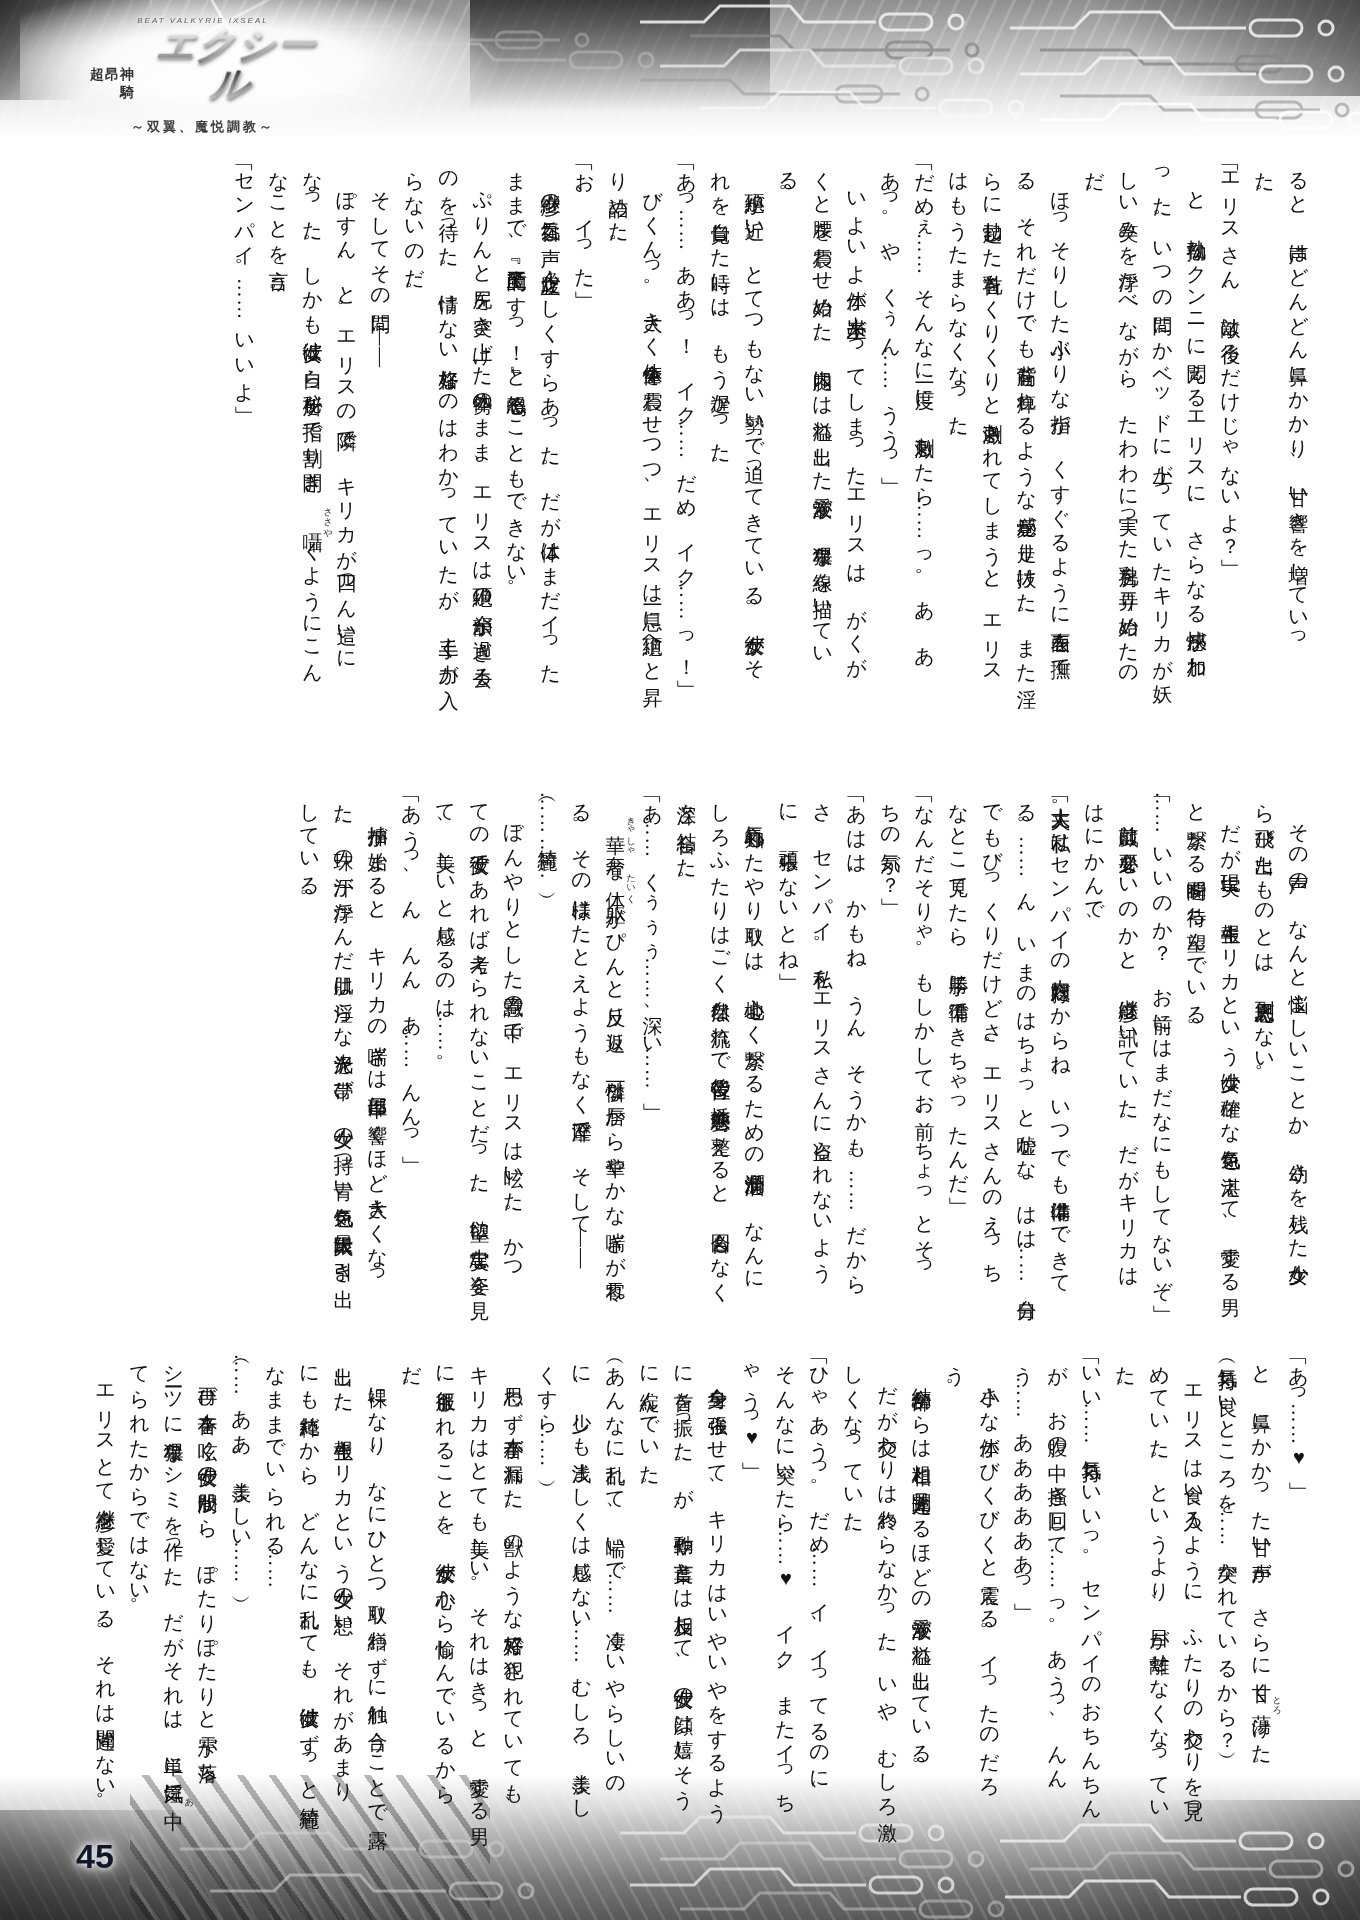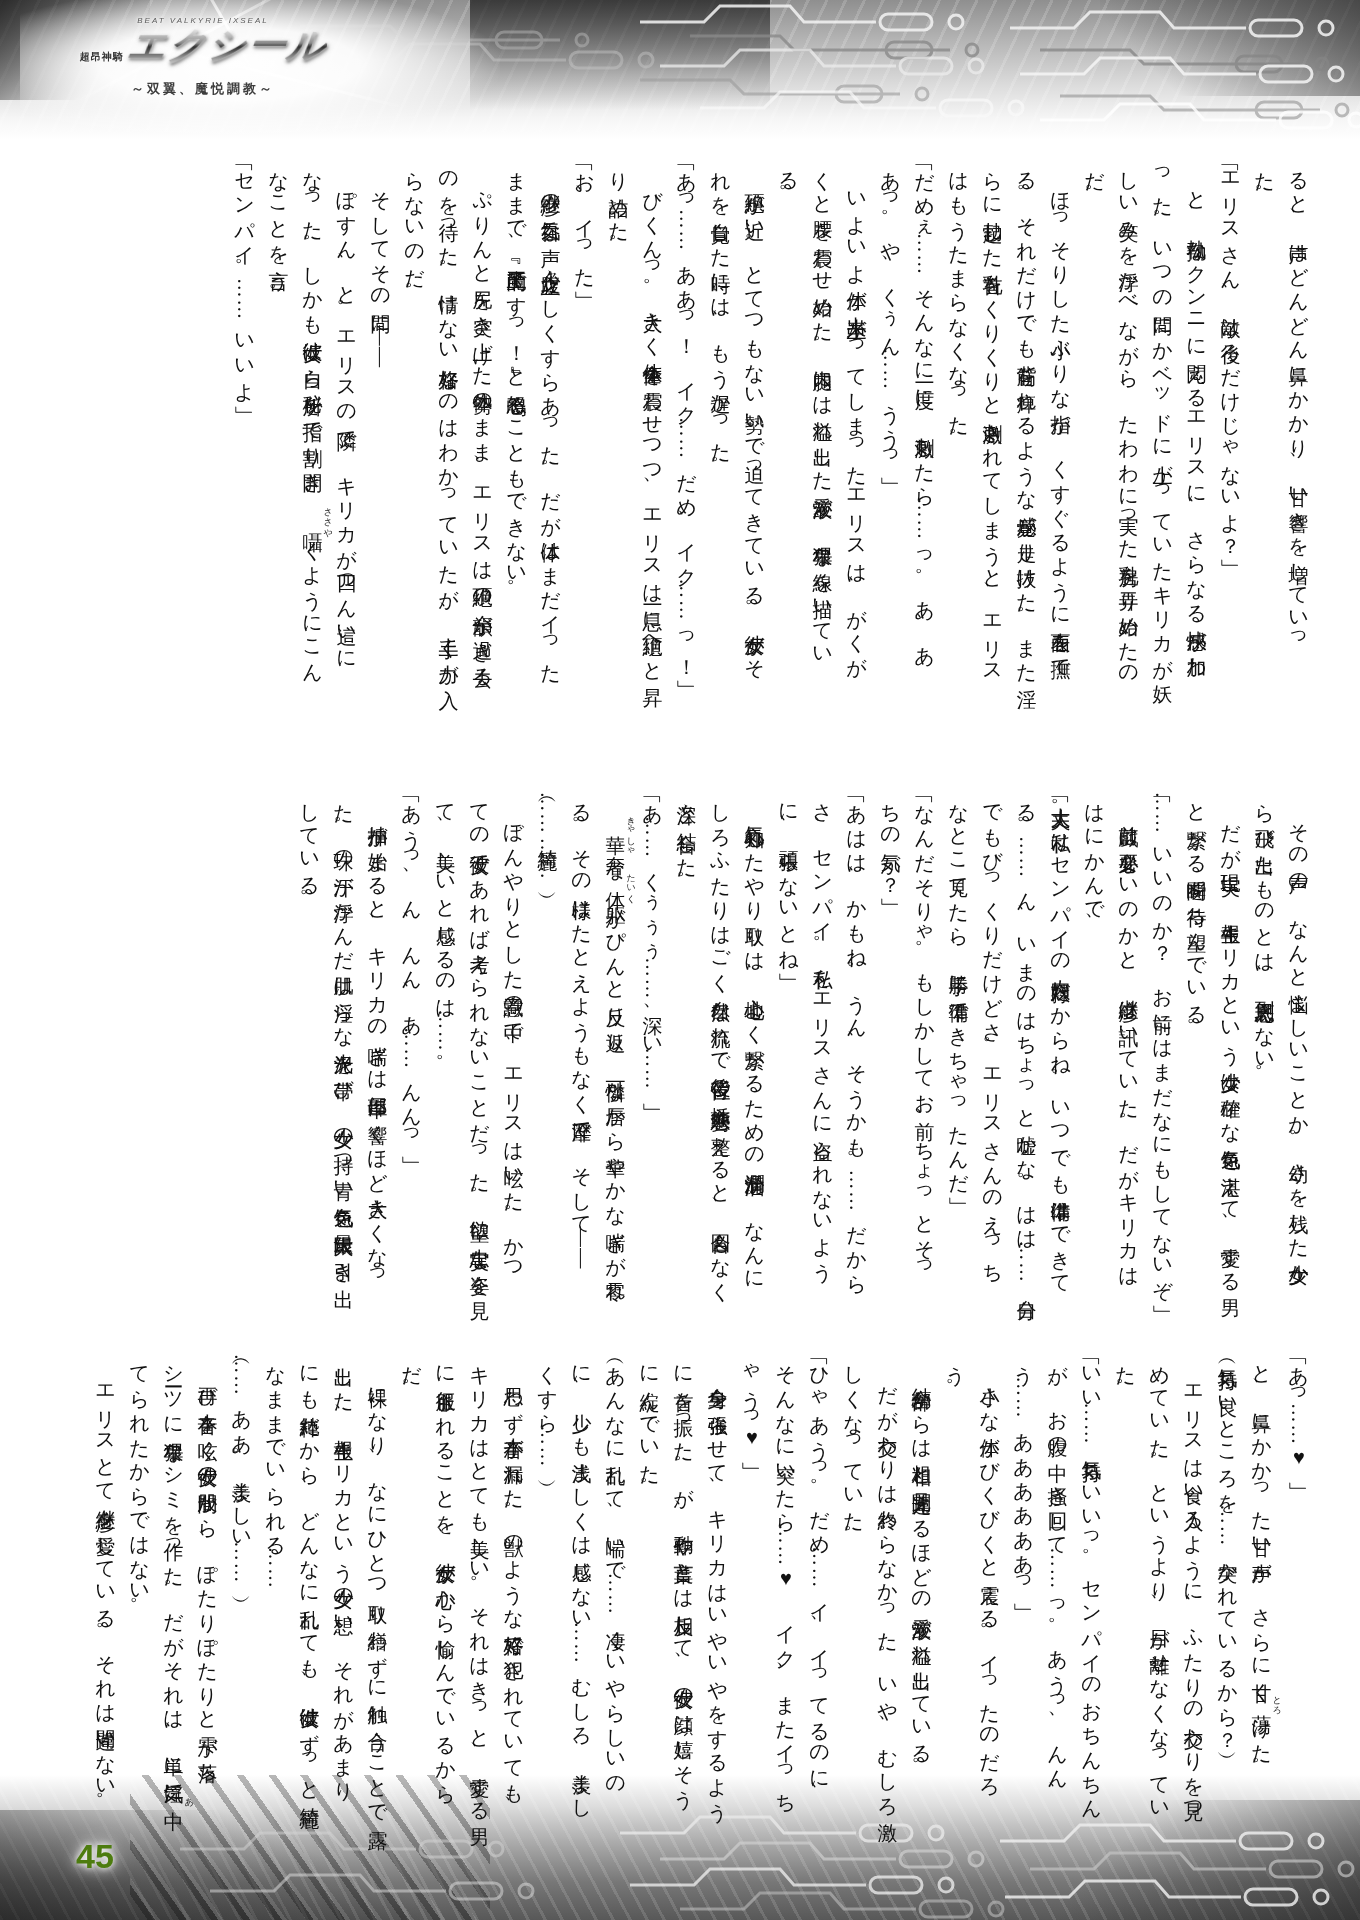--- a/index.html
+++ b/index.html
@@ -25,22 +25,22 @@
   .sp2{left:110px;top:70px;width:300px;transform:rotate(14deg);}
   .sp3{left:150px;top:30px;width:160px;transform:rotate(60deg);}
   svg.circuits{position:absolute;left:0;top:0;}
 
   
   .logo{position:absolute;left:78px;top:16px;width:250px;height:112px;z-index:3;text-align:center;
         font-family:"Liberation Sans","DejaVu Sans",sans-serif;}
   .logo .en{font-size:8px;letter-spacing:2px;color:#5a5a5a;font-style:italic;
         text-shadow:0 0 3px #fff,0 0 5px #fff;}
   .logo .row{display:flex;align-items:flex-end;justify-content:center;gap:4px;margin-top:1px;}
-  .logo .kanji{font-size:10px;font-weight:bold;color:#333;letter-spacing:1px;
-        text-shadow:0 0 2px #fff,0 0 4px #fff;}
+  .logo .kanji{font-size:14px;font-weight:bold;color:#333;letter-spacing:1px;
+        text-shadow:0 0 2px #fff,0 0 4px #fff;text-align:right;}
   .logo .big{font-size:38px;line-height:1;font-weight:bold;font-style:italic;letter-spacing:1px;
         color:#4c4c4c;
         background:linear-gradient(180deg,#fdfdfd 0%,#8a8a8a 45%,#2f2f2f 55%,#cfcfcf 100%);
         -webkit-background-clip:text;background-clip:text;-webkit-text-fill-color:transparent;
         filter:drop-shadow(0 0 2px rgba(255,255,255,.95)) drop-shadow(1px 2px 1px rgba(0,0,0,.55));
         transform:skewX(-8deg);}
   .logo .sub{margin-top:16px;font-size:13px;font-weight:bold;color:#3d3d3d;letter-spacing:3px;
         text-shadow:0 0 3px #fff,0 0 6px #fff;}
 
   
@@ -61,21 +61,21 @@
           background:repeating-linear-gradient(62deg,rgba(255,255,255,.13) 0 3px,rgba(0,0,0,0) 3px 15px);}
   .footer .corner-l{position:absolute;left:0;bottom:0;width:420px;height:110px;
           background:linear-gradient(25deg,rgba(20,20,20,.65),rgba(20,20,20,0) 70%);}
   .footer .corner-r{position:absolute;right:0;bottom:0;width:300px;height:120px;
           background:linear-gradient(315deg,rgba(30,30,30,.6),rgba(30,30,30,0) 75%);}
   .footer .diag{position:absolute;left:130px;bottom:-20px;width:360px;height:190px;
           background:repeating-linear-gradient(55deg,rgba(0,0,0,.28) 0 6px,rgba(255,255,255,.12) 6px 10px,rgba(0,0,0,0) 10px 26px);}
 
   .page-number{position:absolute;left:76px;bottom:44px;z-index:4;
           font-family:"Liberation Sans","DejaVu Sans",sans-serif;
-          font-size:34px;font-weight:bold;color:#4d7c0f;
+          font-size:34px;font-weight:bold;color:#0f172a;
           text-shadow:0 0 6px #ffffff,0 0 14px rgba(255,255,255,.9),0 0 24px rgba(255,255,255,.6);}
 </style>
 </head>
 <body>
 
 <div class="page">
 
   <div class="header">
     <div class="hatch"></div>
     <div class="corner-l"></div>

